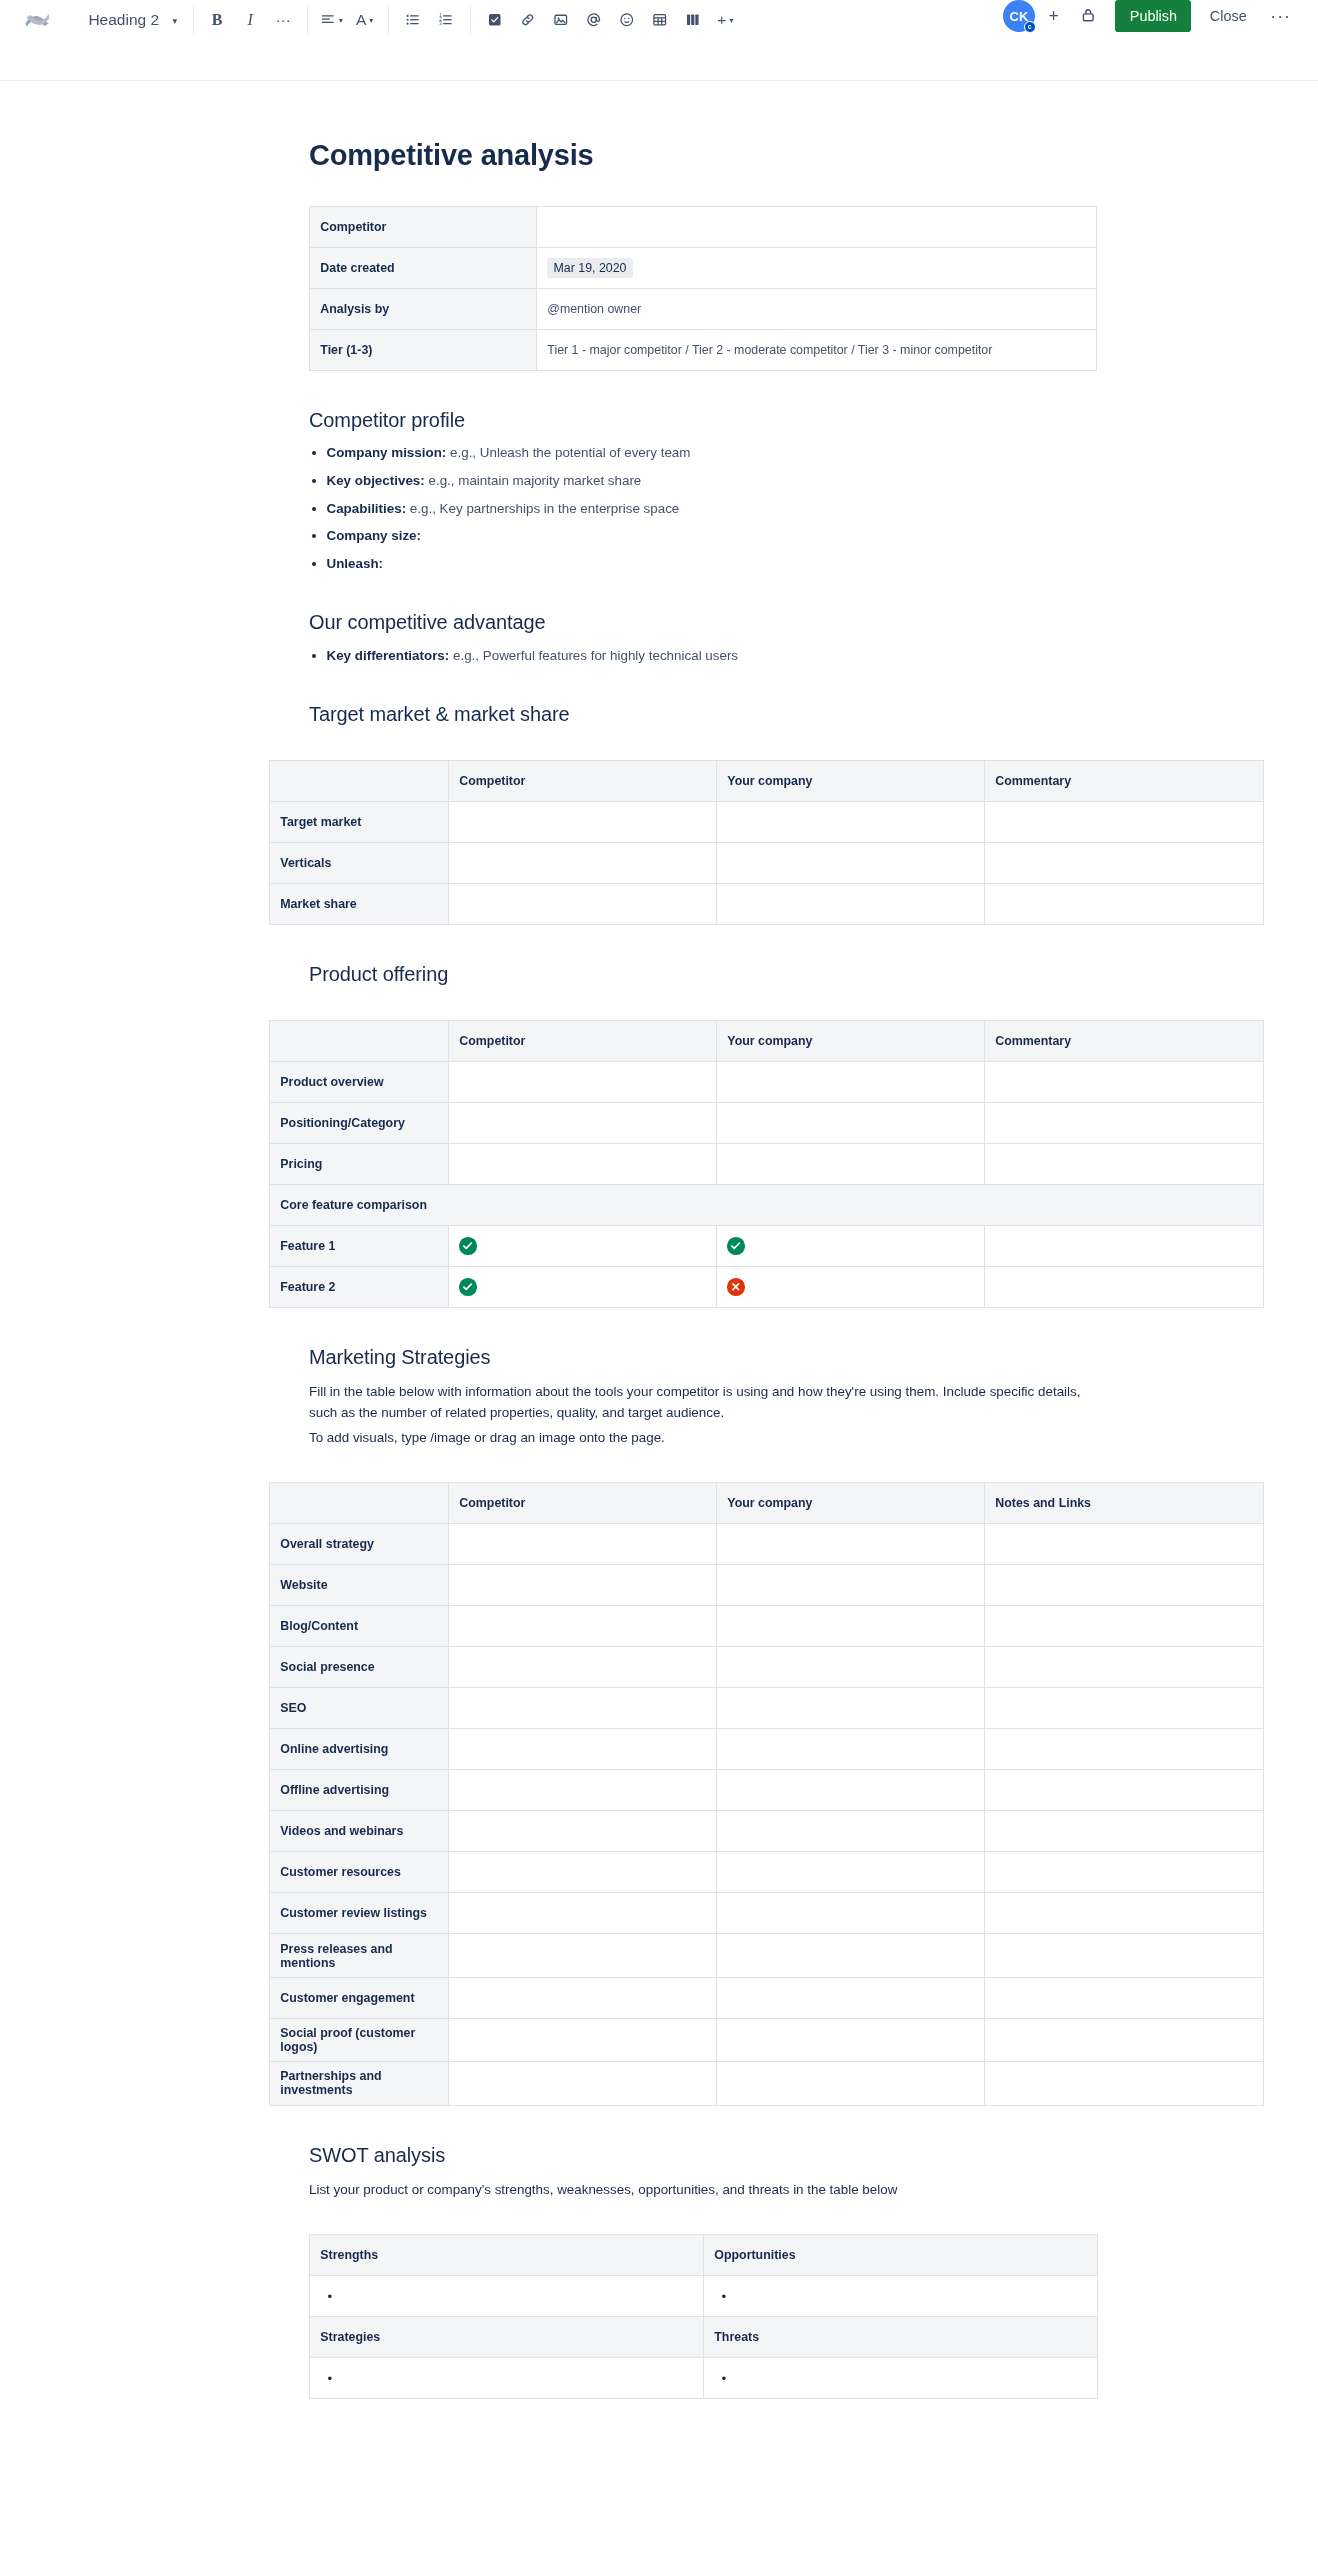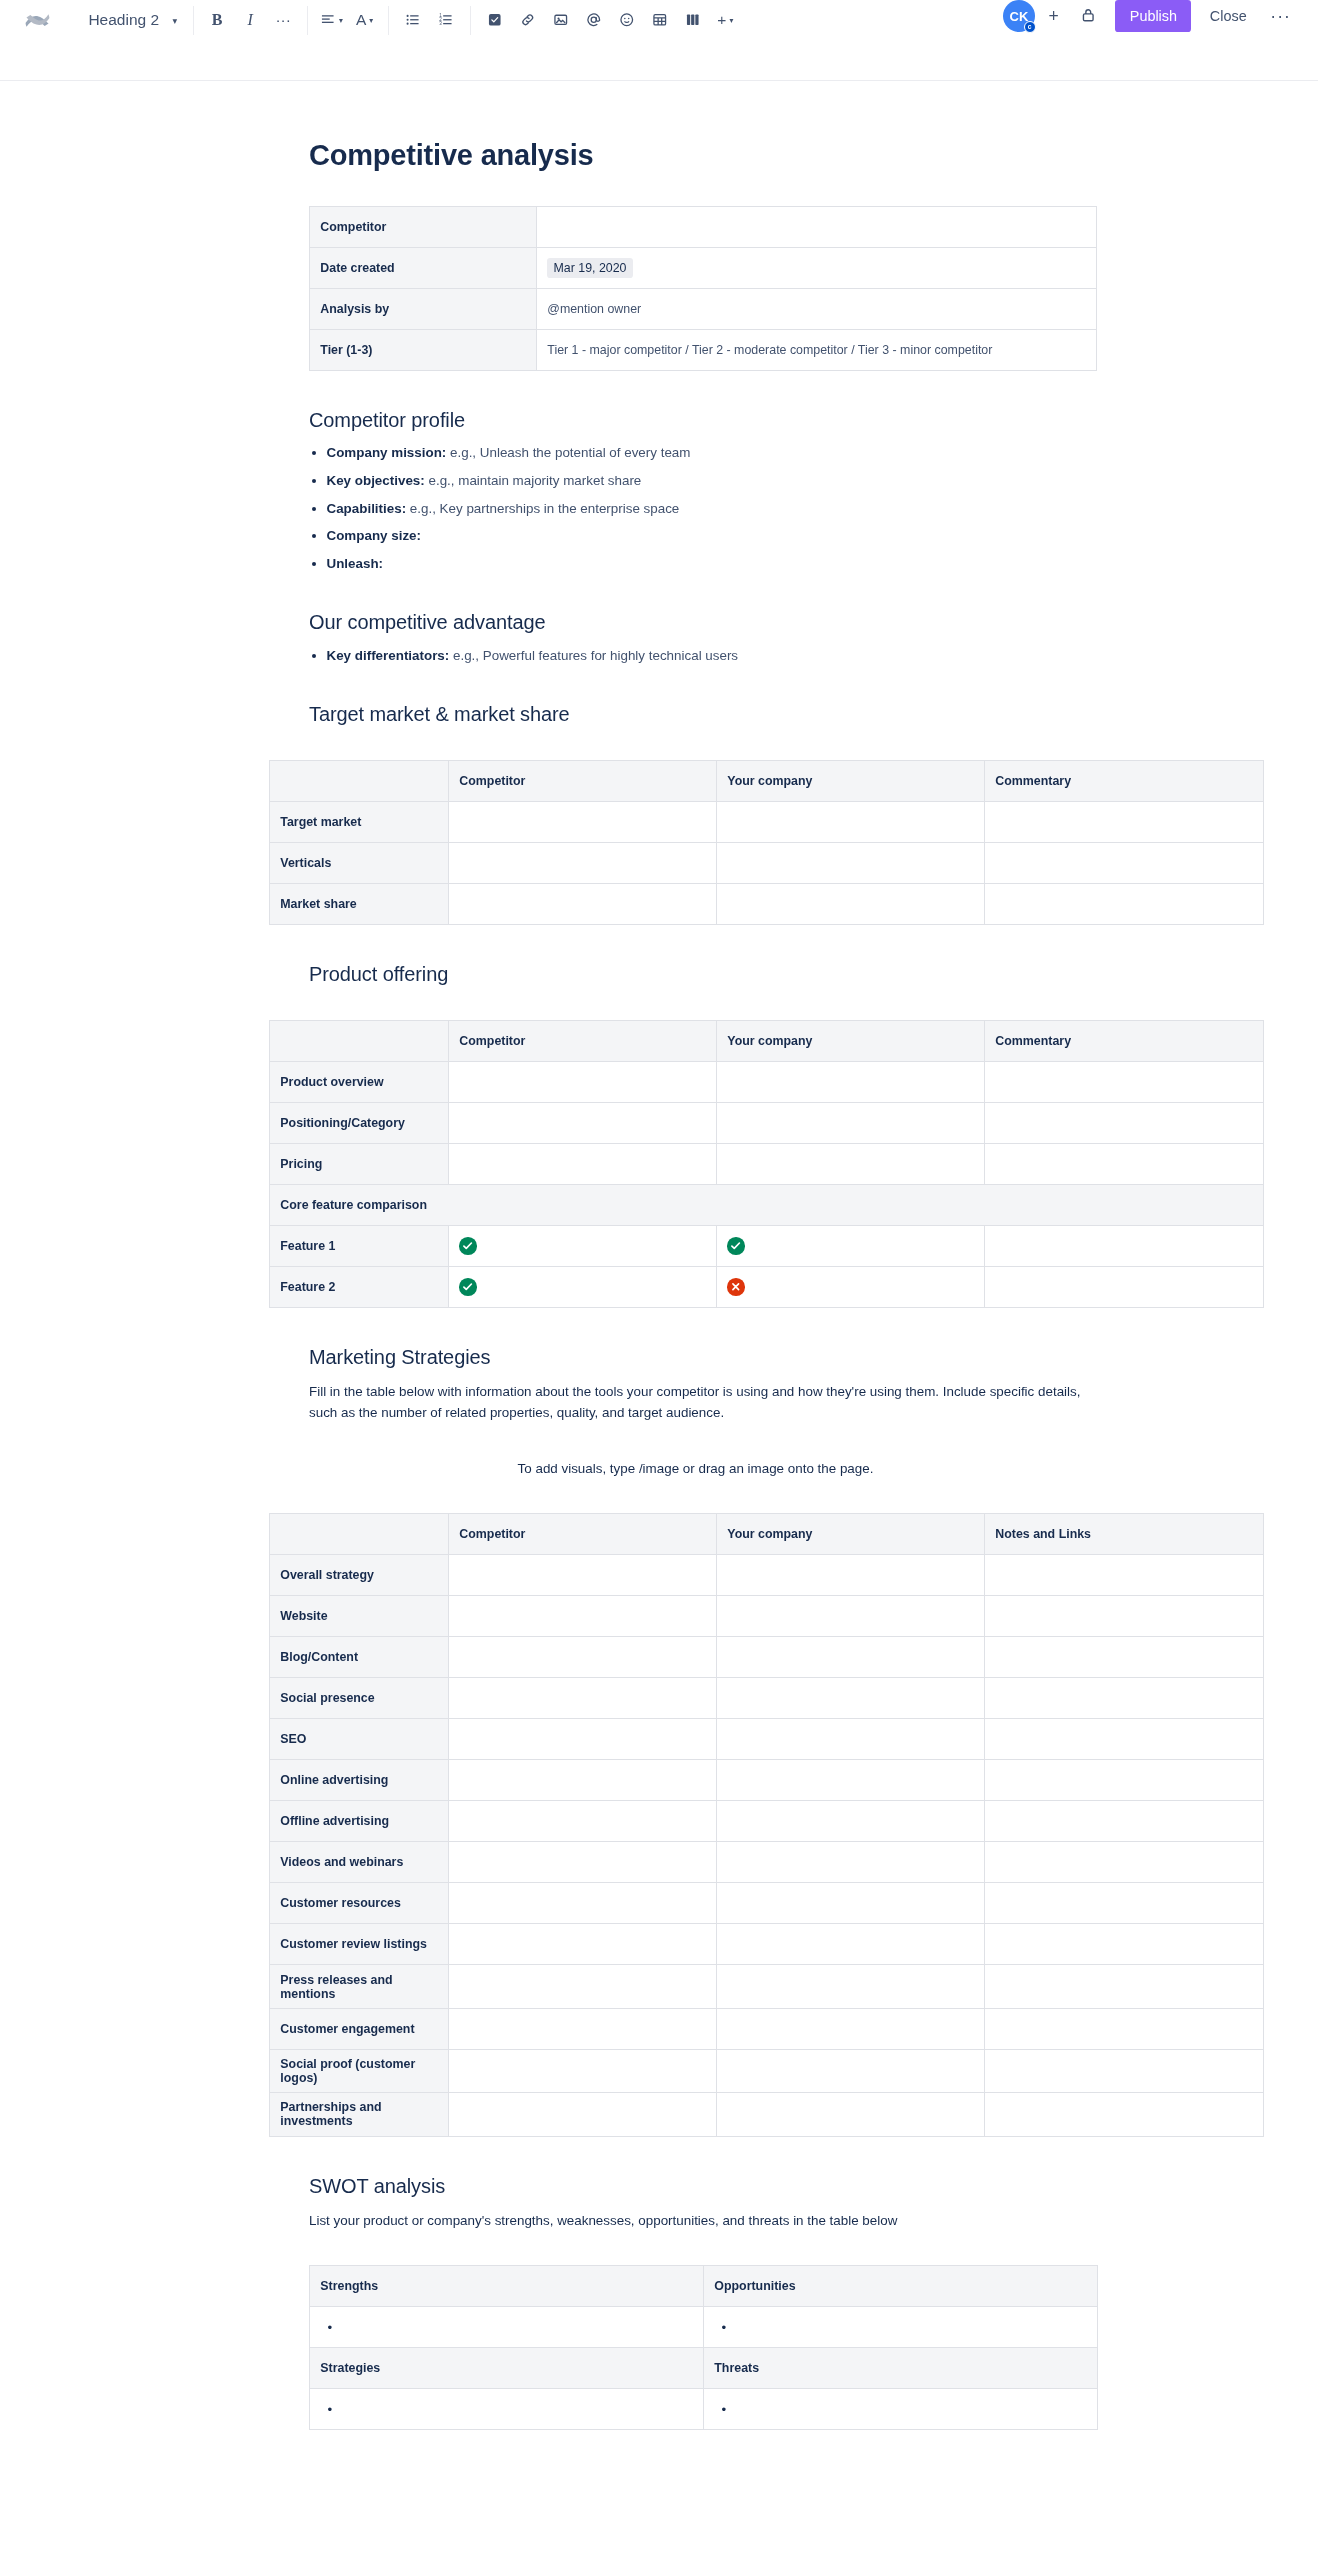--- a/index.html
+++ b/index.html
@@ -74,21 +74,21 @@
   .avatar .badge {
     position:absolute; right: -1px; bottom: -1px;
     width: 12.4px; height: 12.4px; border-radius: 50%;
     background: #0052cc; color:#fff; border: 1.5px solid #fff;
     font-size: 6.7px; display:flex; align-items:center; justify-content:center;
     font-weight:700;
   }
   .plus-user { font-size: 17.5px; color:#42526e; padding: 0 2.1px; }
   .lock-btn { width: 32px; height:32px; display:flex; align-items:center; justify-content:center; border-radius:4.1px;}
   .publish-btn {
-    background: #8b5cf6; color:#fff;
+    background: #15803d; color:#fff;
     font-size: 14.4px; font-weight: 500;
     padding: 0 14.4px; height: 32px;
     border-radius: 3.1px;
     display:flex; align-items:center; justify-content:center;
   }
   .close-btn { font-size: 14.4px; color:#42526e; padding: 0 7.2px; height:32px; display:flex; align-items:center;}
   .more-btn { font-size: 17.5px; color:#42526e; padding: 0 5.2px; height:32px; display:flex; align-items:center; letter-spacing: 1px;}
 
   
   .page { padding: 0 0 62px 0; }
@@ -104,21 +104,21 @@
 
   h2.sec {
     font-size: 20px; font-weight: 500; color: #172b4d;
     margin: 38px 0 0 103px; letter-spacing: -0.1px;
   }
 
   p.body {
     font-size: 13.4px; color:#172b4d; margin: 13.4px 0 0 103px; line-height: 1.52;
     max-width: 773px;
   }
-  p.body.gap { margin-top: 36px; text-align: center; }
+  p.body.gap { margin-top: 5px; }
 
   ul.bul { margin: 11.3px 0 0 103px; padding-left: 17.5px; }
   ul.bul li {
     font-size: 13.4px; color:#172b4d; line-height: 1.45; margin-bottom: 8.2px;
   }
   ul.bul li b { font-weight: 700; }
   ul.bul li .ex { color: #42526e; }
 
   
   table {

